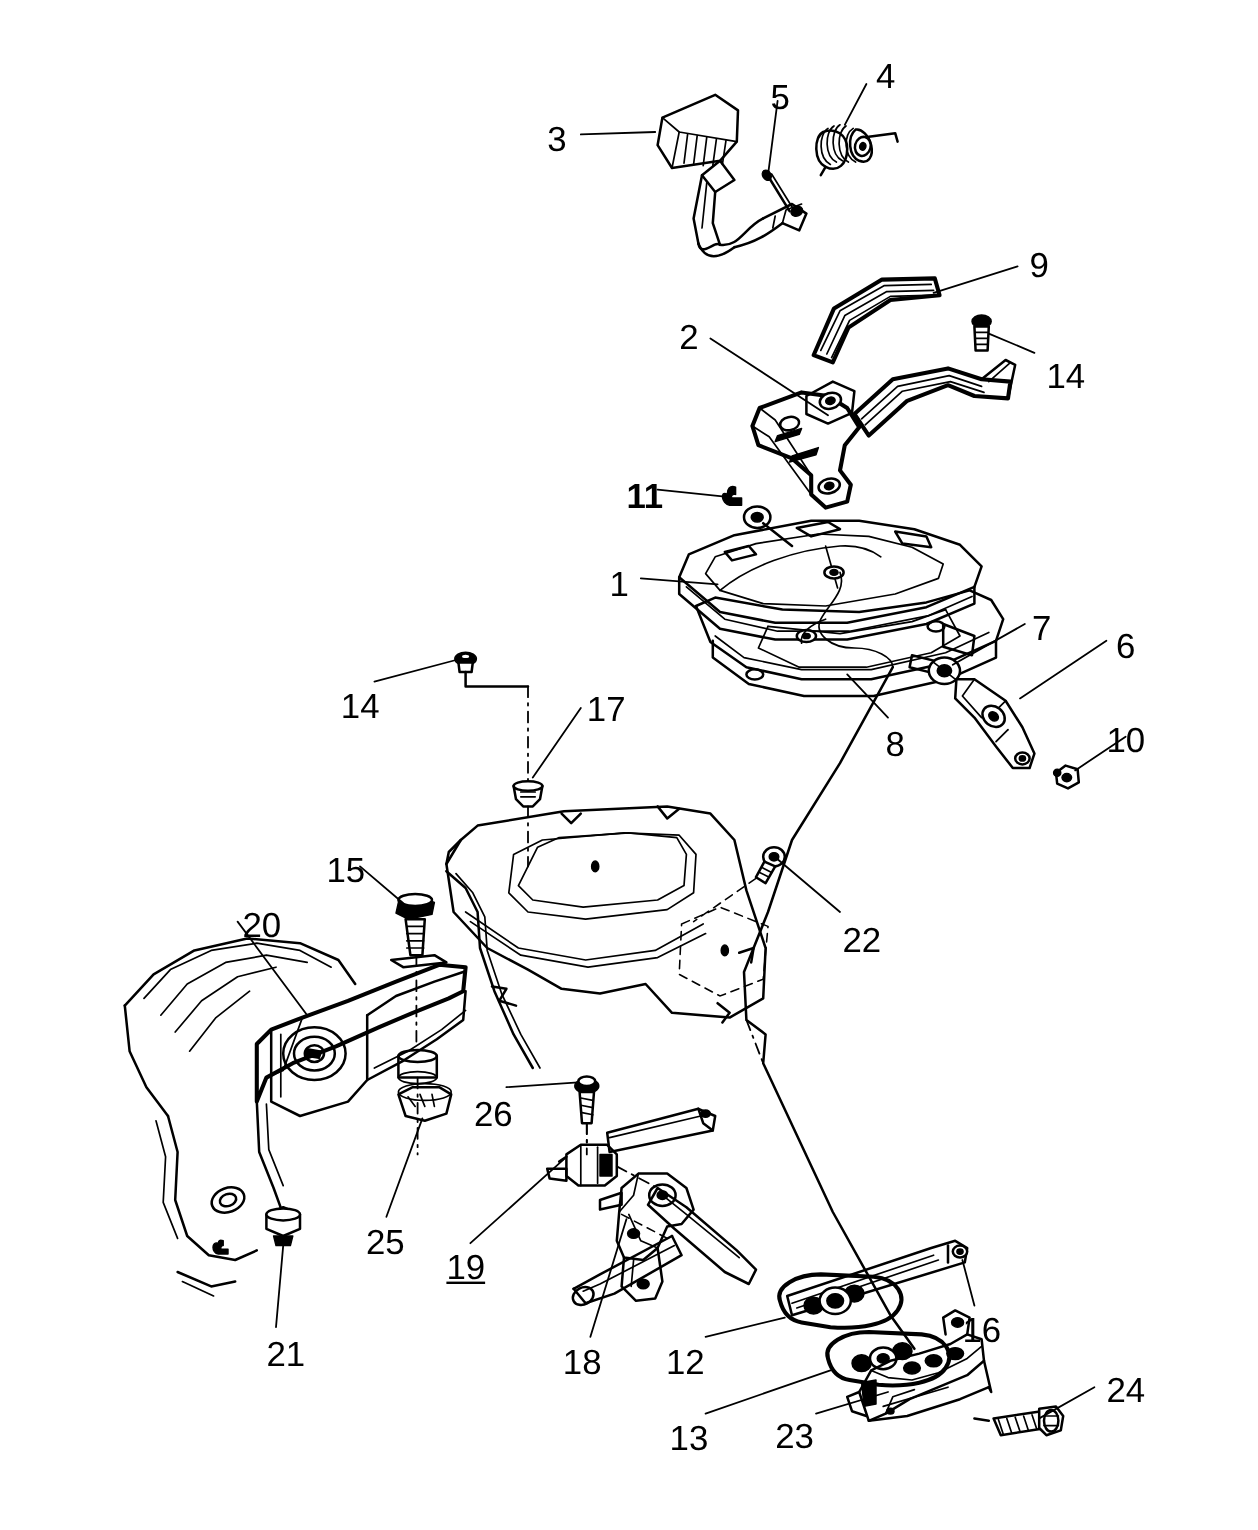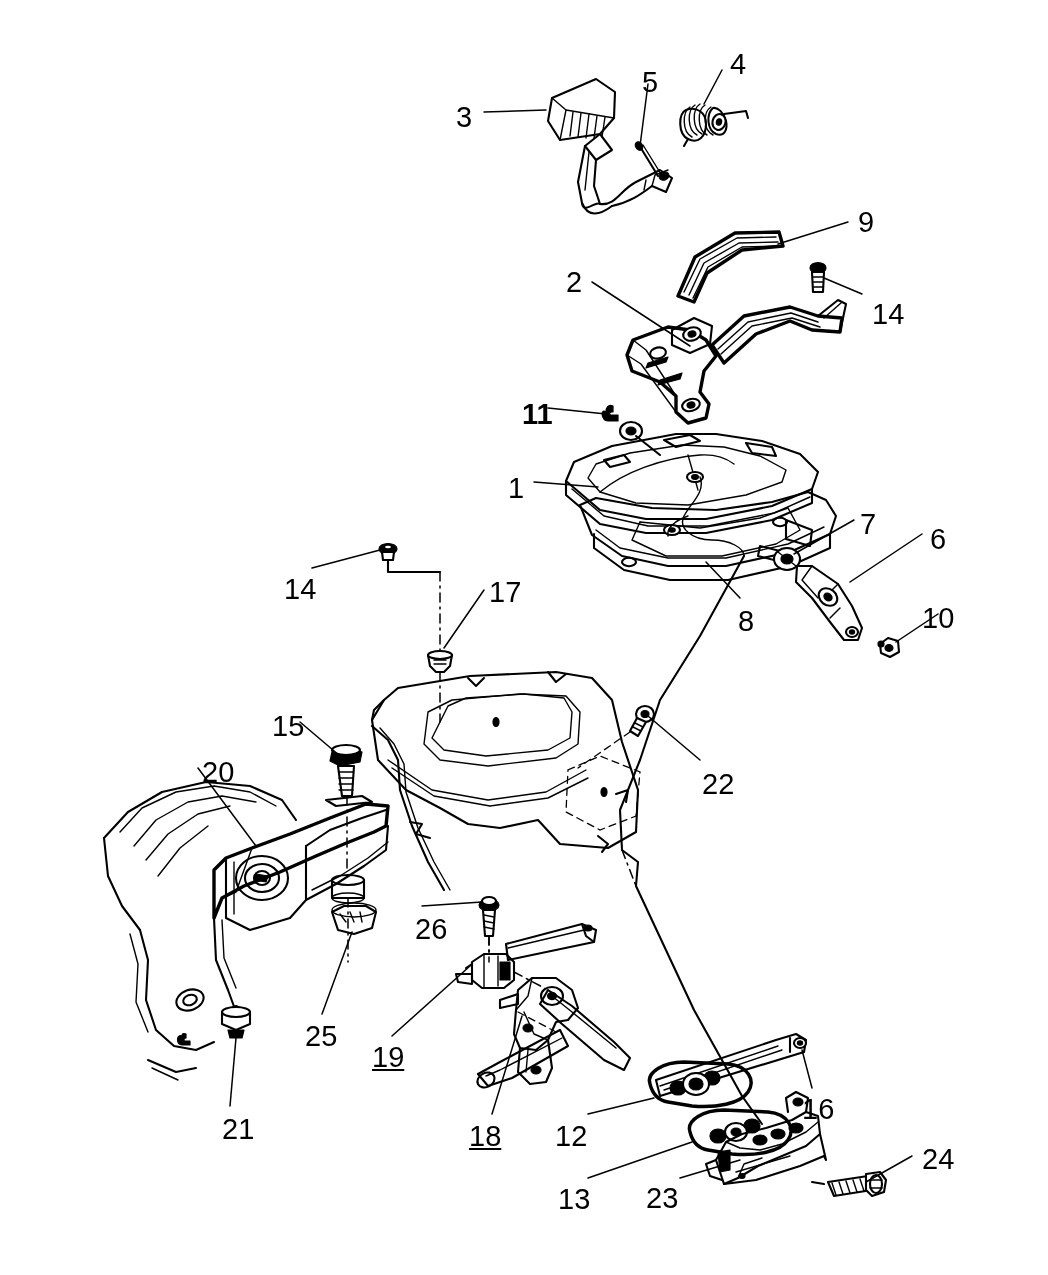--- a/index.html
+++ b/index.html
@@ -467,23 +467,23 @@
   <div class="callout" style="left:858px;top:208px;">9</div>
   <div class="callout" style="left:922px;top:604px;">10</div>
   <div class="callout" style="left:522px;top:400px;font-weight:bold;">11</div>
   <div class="callout" style="left:555px;top:1122px;">12</div>
   <div class="callout" style="left:558px;top:1185px;">13</div>
   <div class="callout" style="left:872px;top:300px;">14</div>
   <div class="callout" style="left:284px;top:575px;">14</div>
   <div class="callout" style="left:272px;top:712px;">15</div>
   <div class="callout" style="left:802px;top:1095px;">16</div>
   <div class="callout" style="left:489px;top:578px;">17</div>
-  <div class="callout" style="left:469px;top:1122px;text-decoration:underline;">18</div>
+  <div class="callout" style="left:469px;top:1122px;">18</div>
   <div class="callout" style="left:372px;top:1043px;text-decoration:underline;">19</div>
   <div class="callout" style="left:173px;top:758px;margin-left:29px;">20</div>
   <div class="callout" style="left:222px;top:1115px;">21</div>
   <div class="callout" style="left:702px;top:770px;">22</div>
   <div class="callout" style="left:646px;top:1184px;">23</div>
   <div class="callout" style="left:922px;top:1145px;">24</div>
   <div class="callout" style="left:305px;top:1022px;">25</div>
-  <div class="callout" style="left:395px;top:915px;margin-left:20px;">26</div>
+  <div class="callout" style="left:395px;top:915px;">26</div>
 
 </div>
 
 </body></html>

